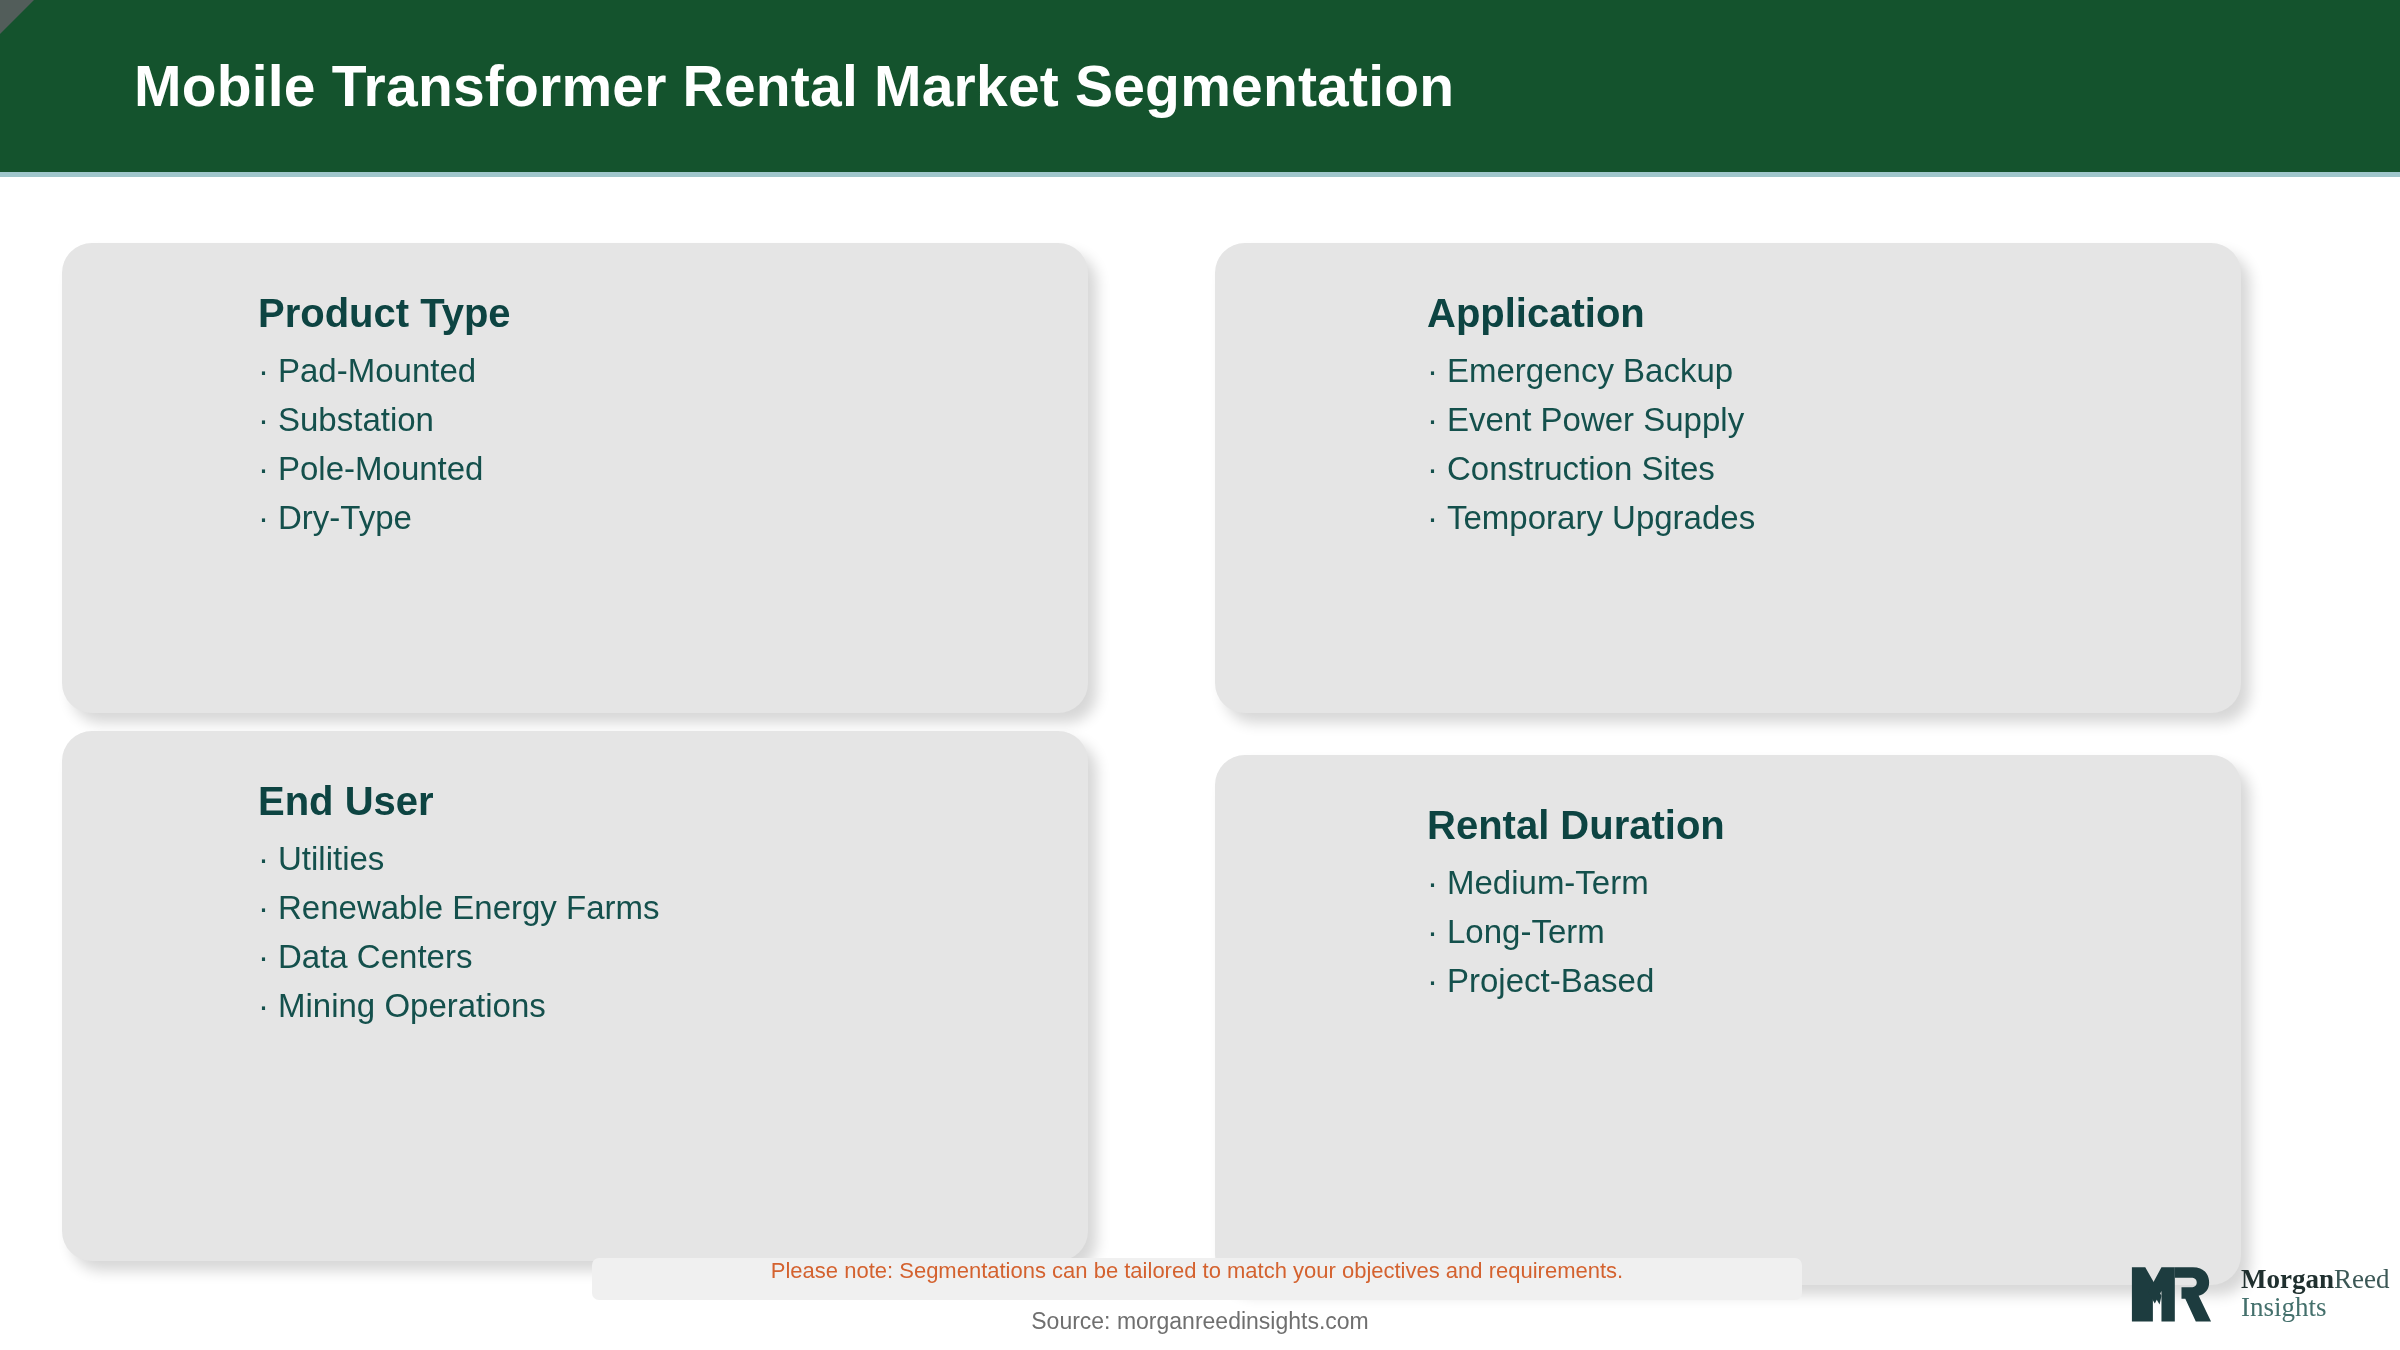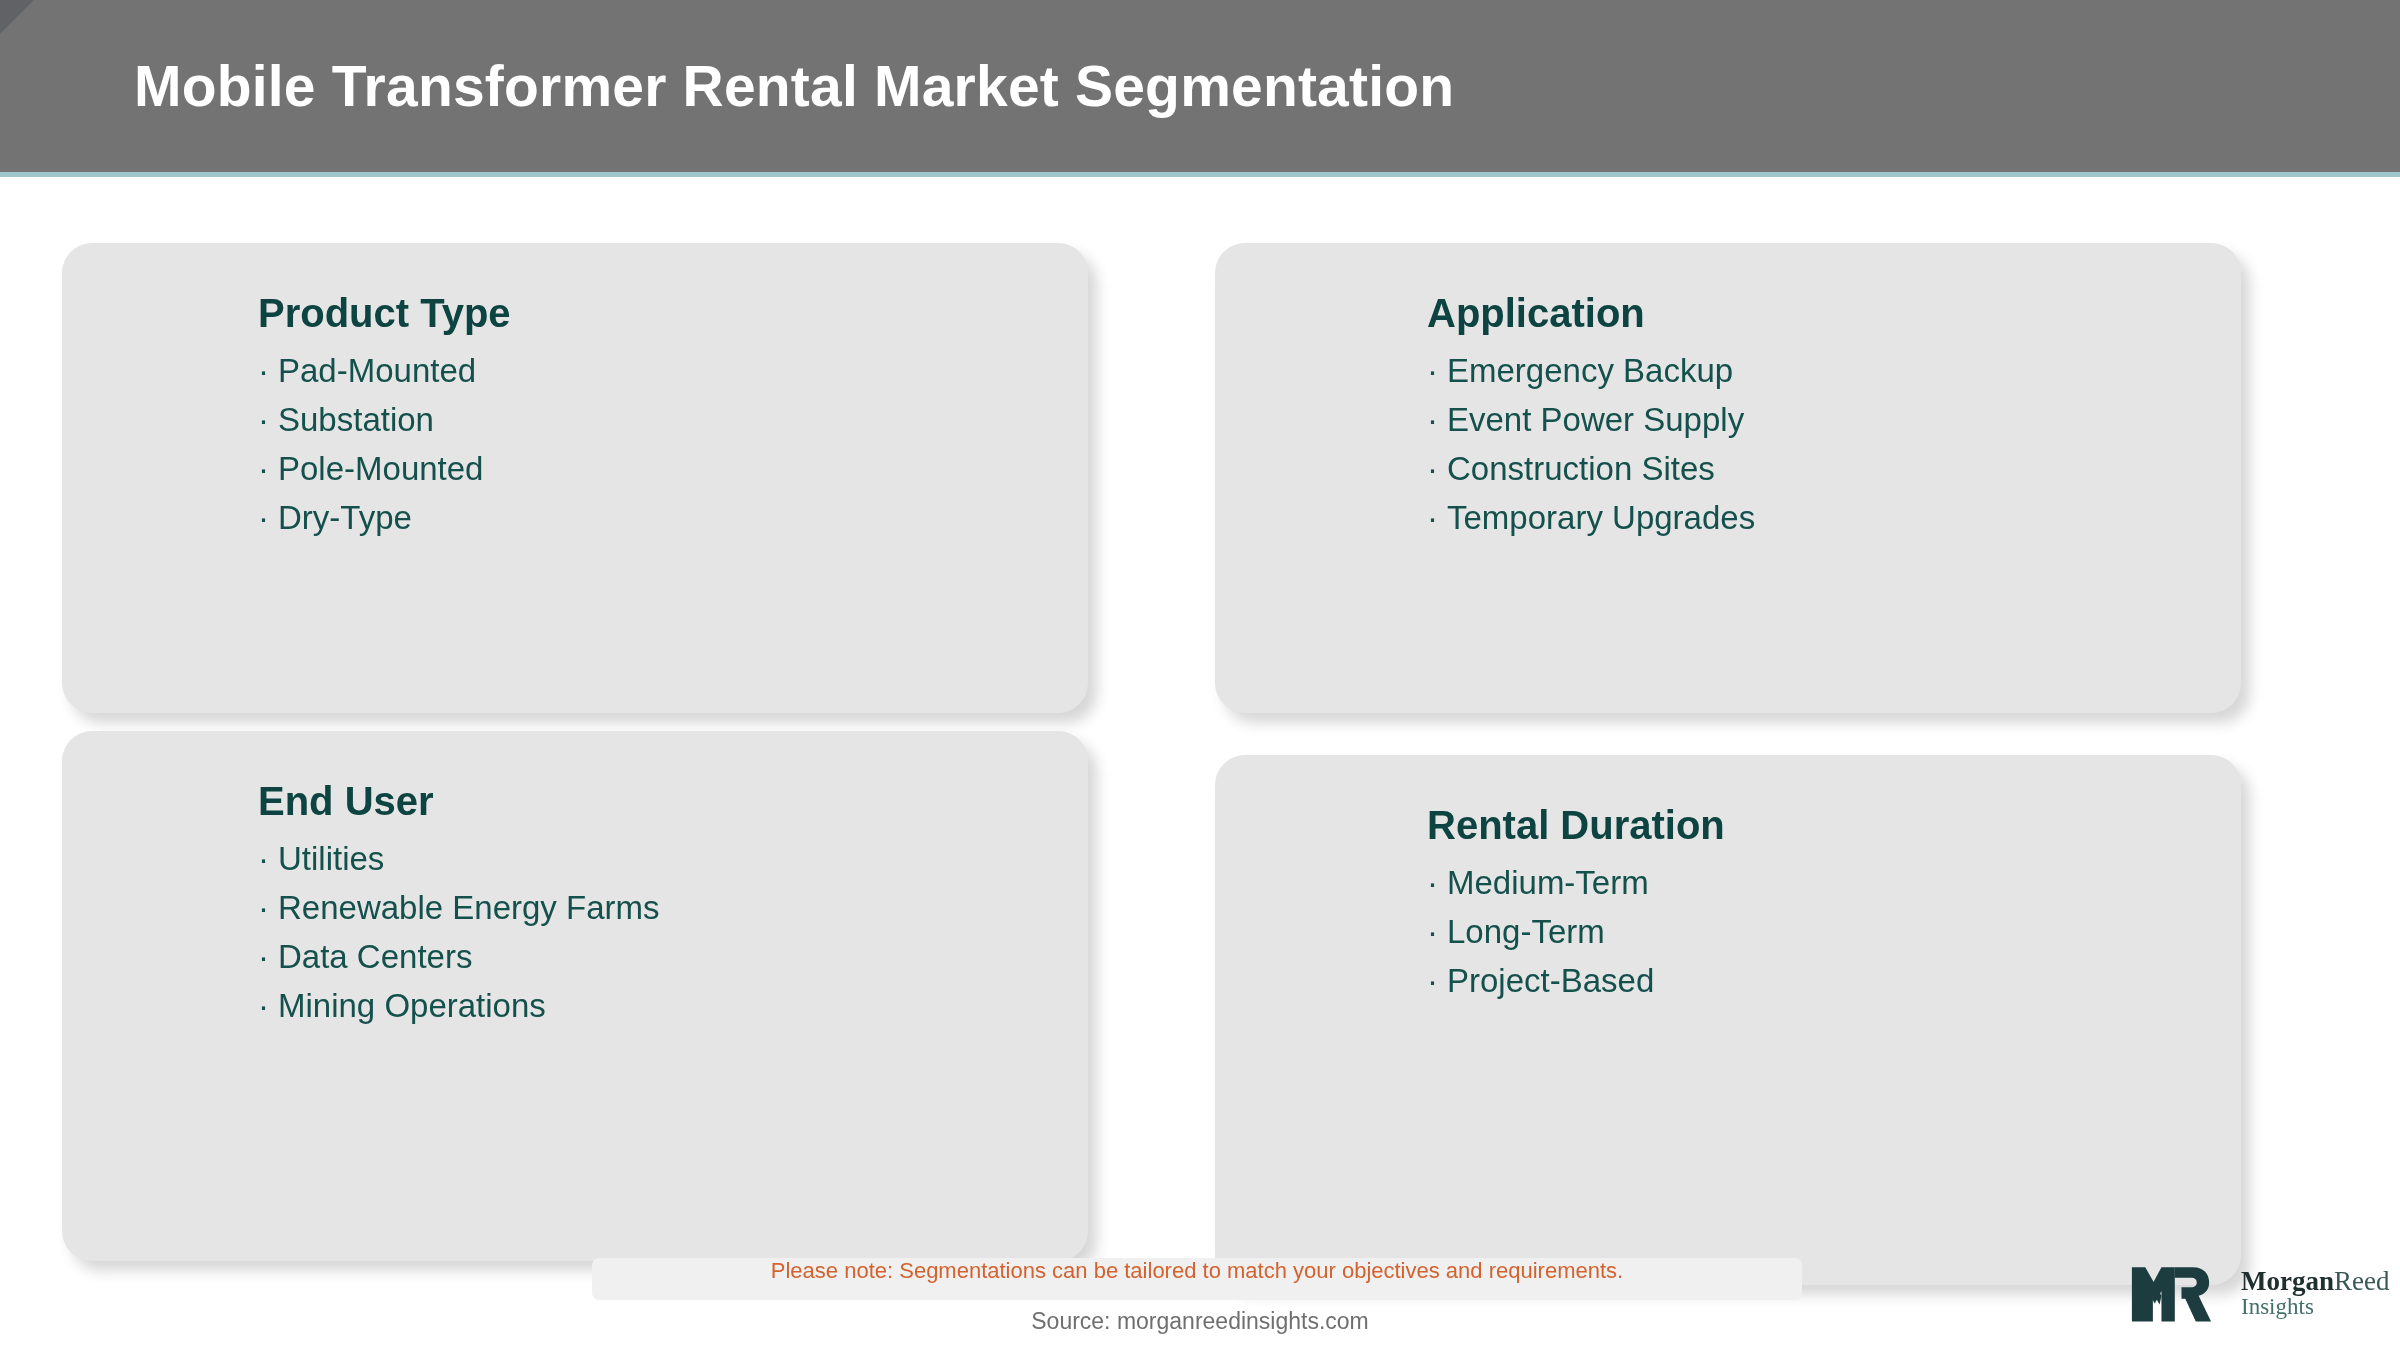--- a/index.html
+++ b/index.html
@@ -9,21 +9,21 @@
     font-family:"Liberation Sans", sans-serif;
     overflow:hidden;
     position:relative;
   }
 
   
   .header {
     position:absolute;
     left:0; top:0;
     width:2400px; height:172px;
-    background:#737373;
+    background:#14532d;
     display:flex;
     align-items:center;
     overflow:hidden;
   }
   .header-corner-artifact {
     position:absolute;
     left:0; top:0;
     width:0; height:0;
     border-top:34px solid #5d5f63;
     border-right:34px solid transparent;
@@ -125,21 +125,21 @@
   .logo-line1 {
     font-family:"Liberation Serif", serif;
     font-size:27px;
     white-space:nowrap;
     color:#2e4a4a;
   }
   .logo-line1 .bold { font-weight:bold; color:#20302f; }
   .logo-line1 .light { font-weight:normal; color:#3c5856; }
   .logo-line2 {
     font-family:"Liberation Serif", serif;
-    font-size:23px;
+    font-size:27px;
     color:#44706c;
     white-space:nowrap;
   }
 </style>
 </head>
 <body>
 
 <div class="header">
   <div class="header-corner-artifact"></div>
   <h1 class="header-title">Mobile Transformer Rental Market Segmentation</h1>

